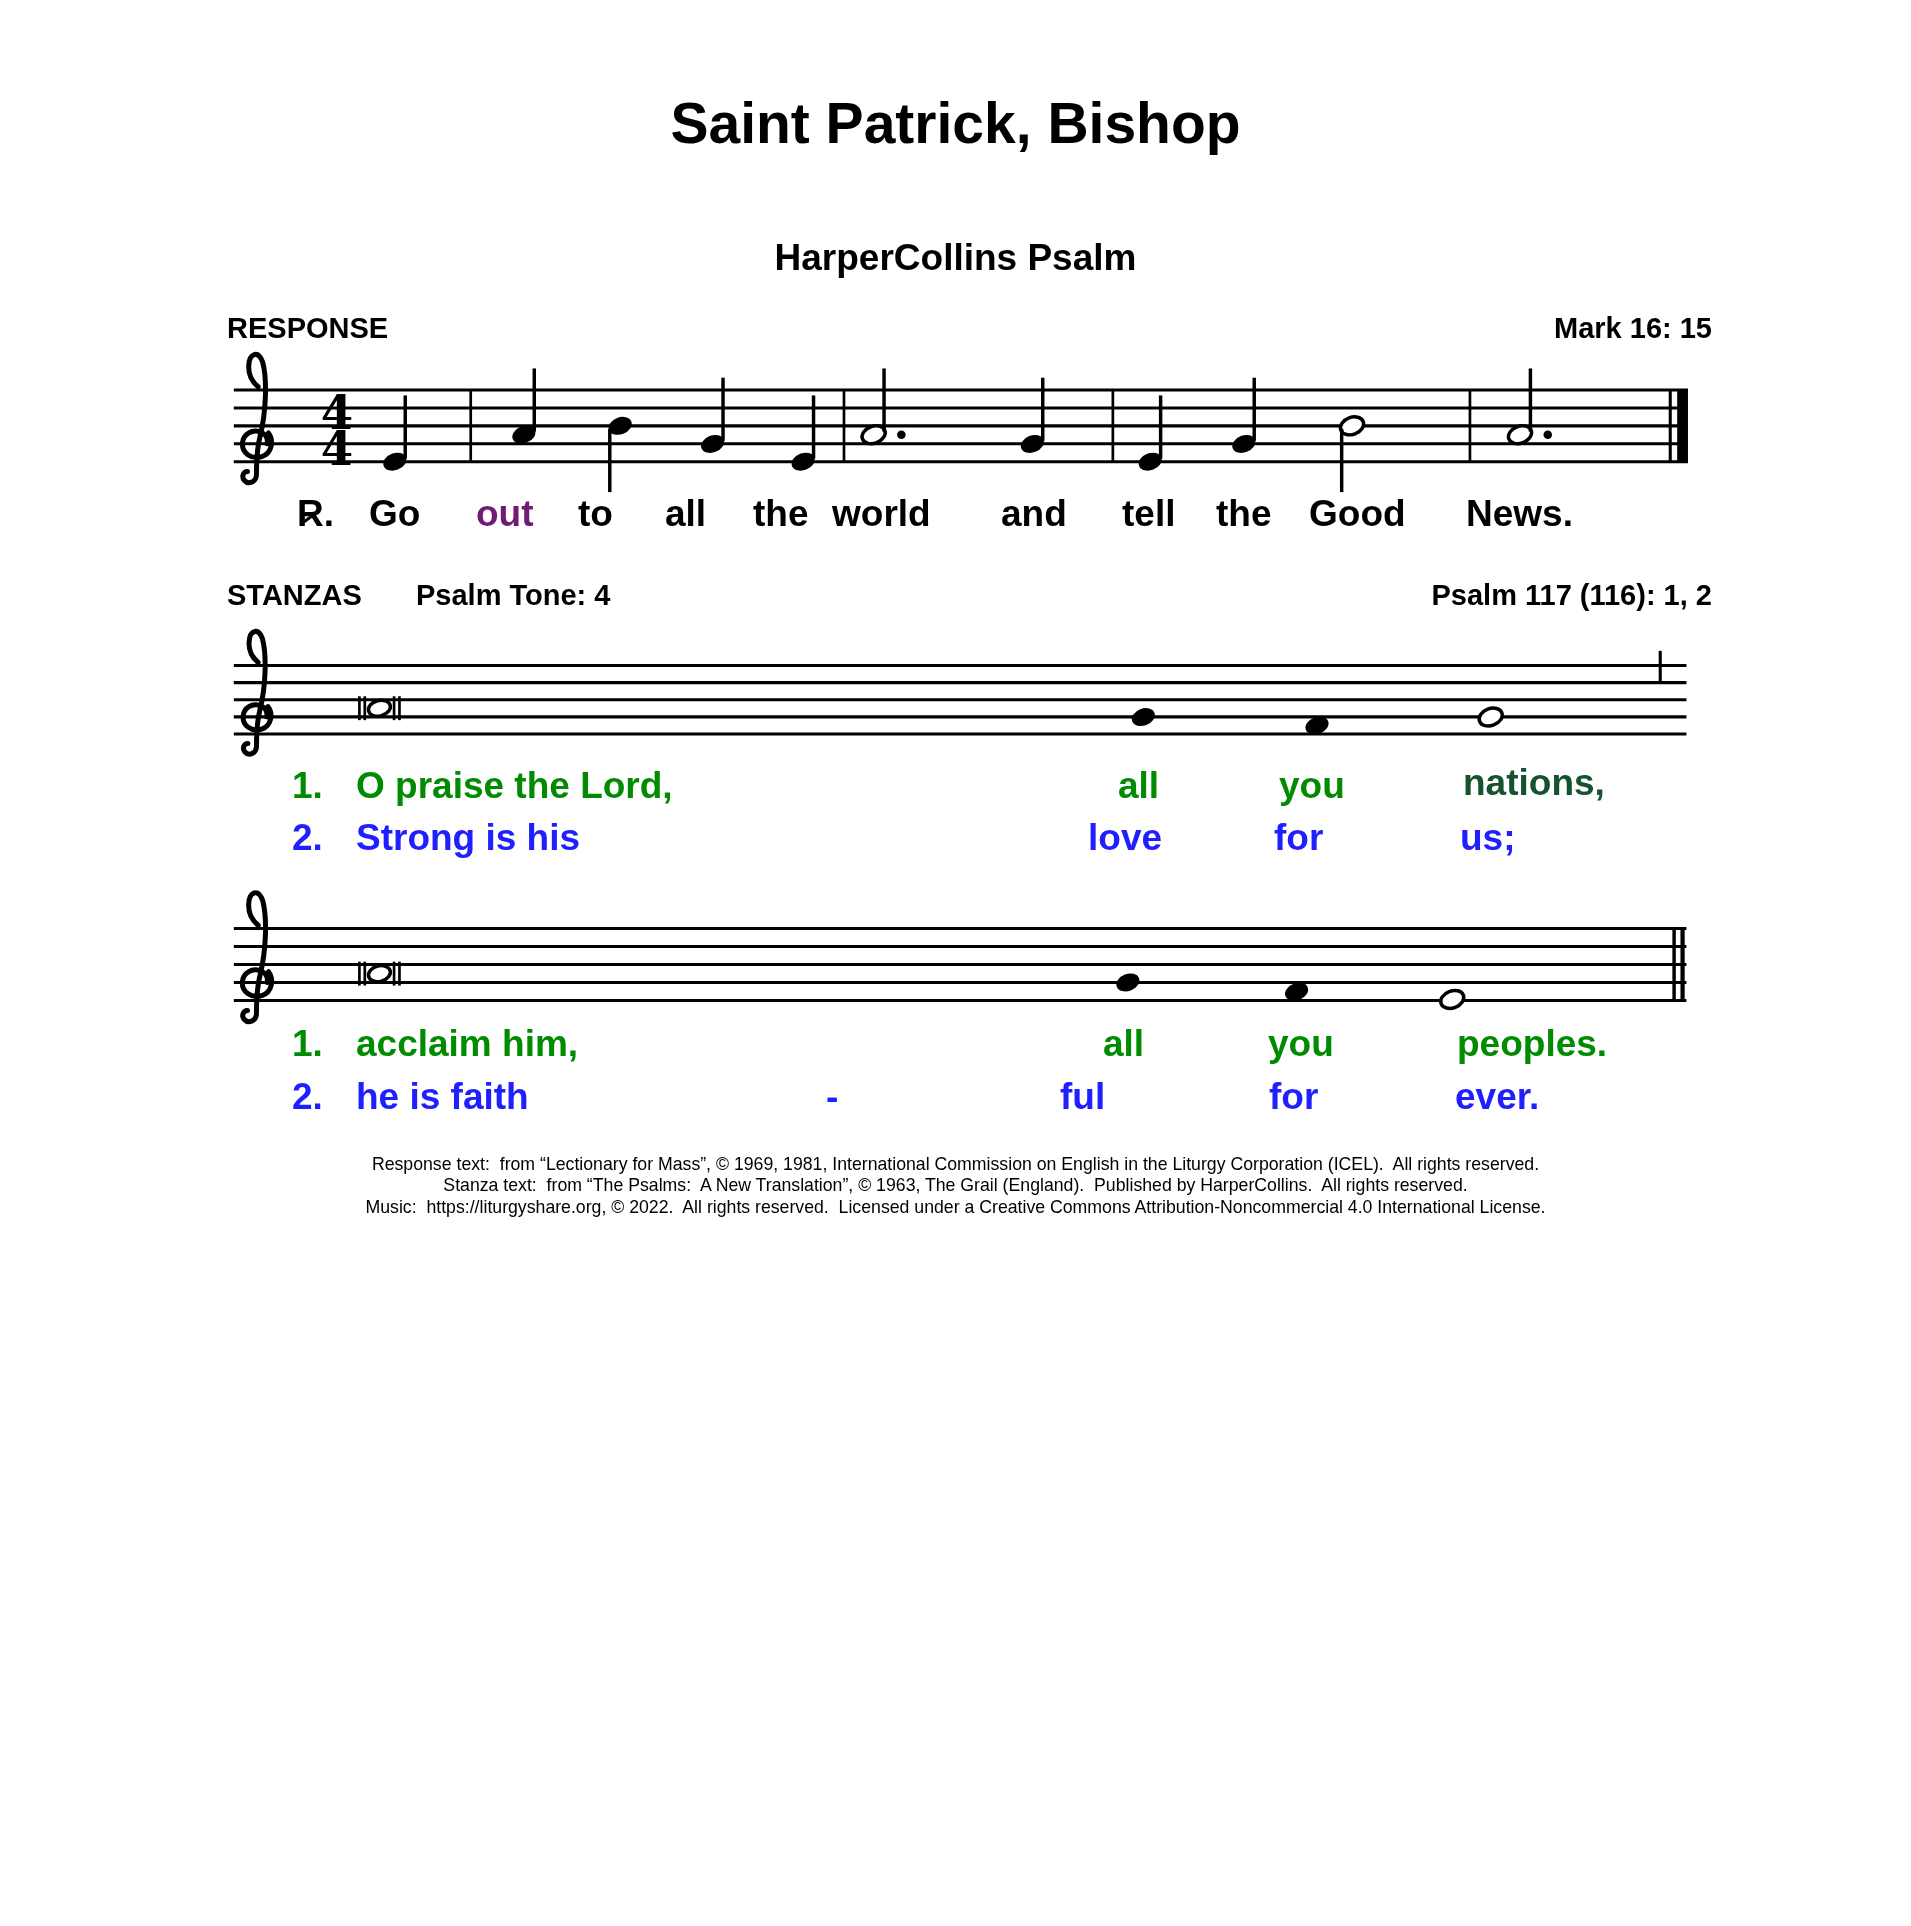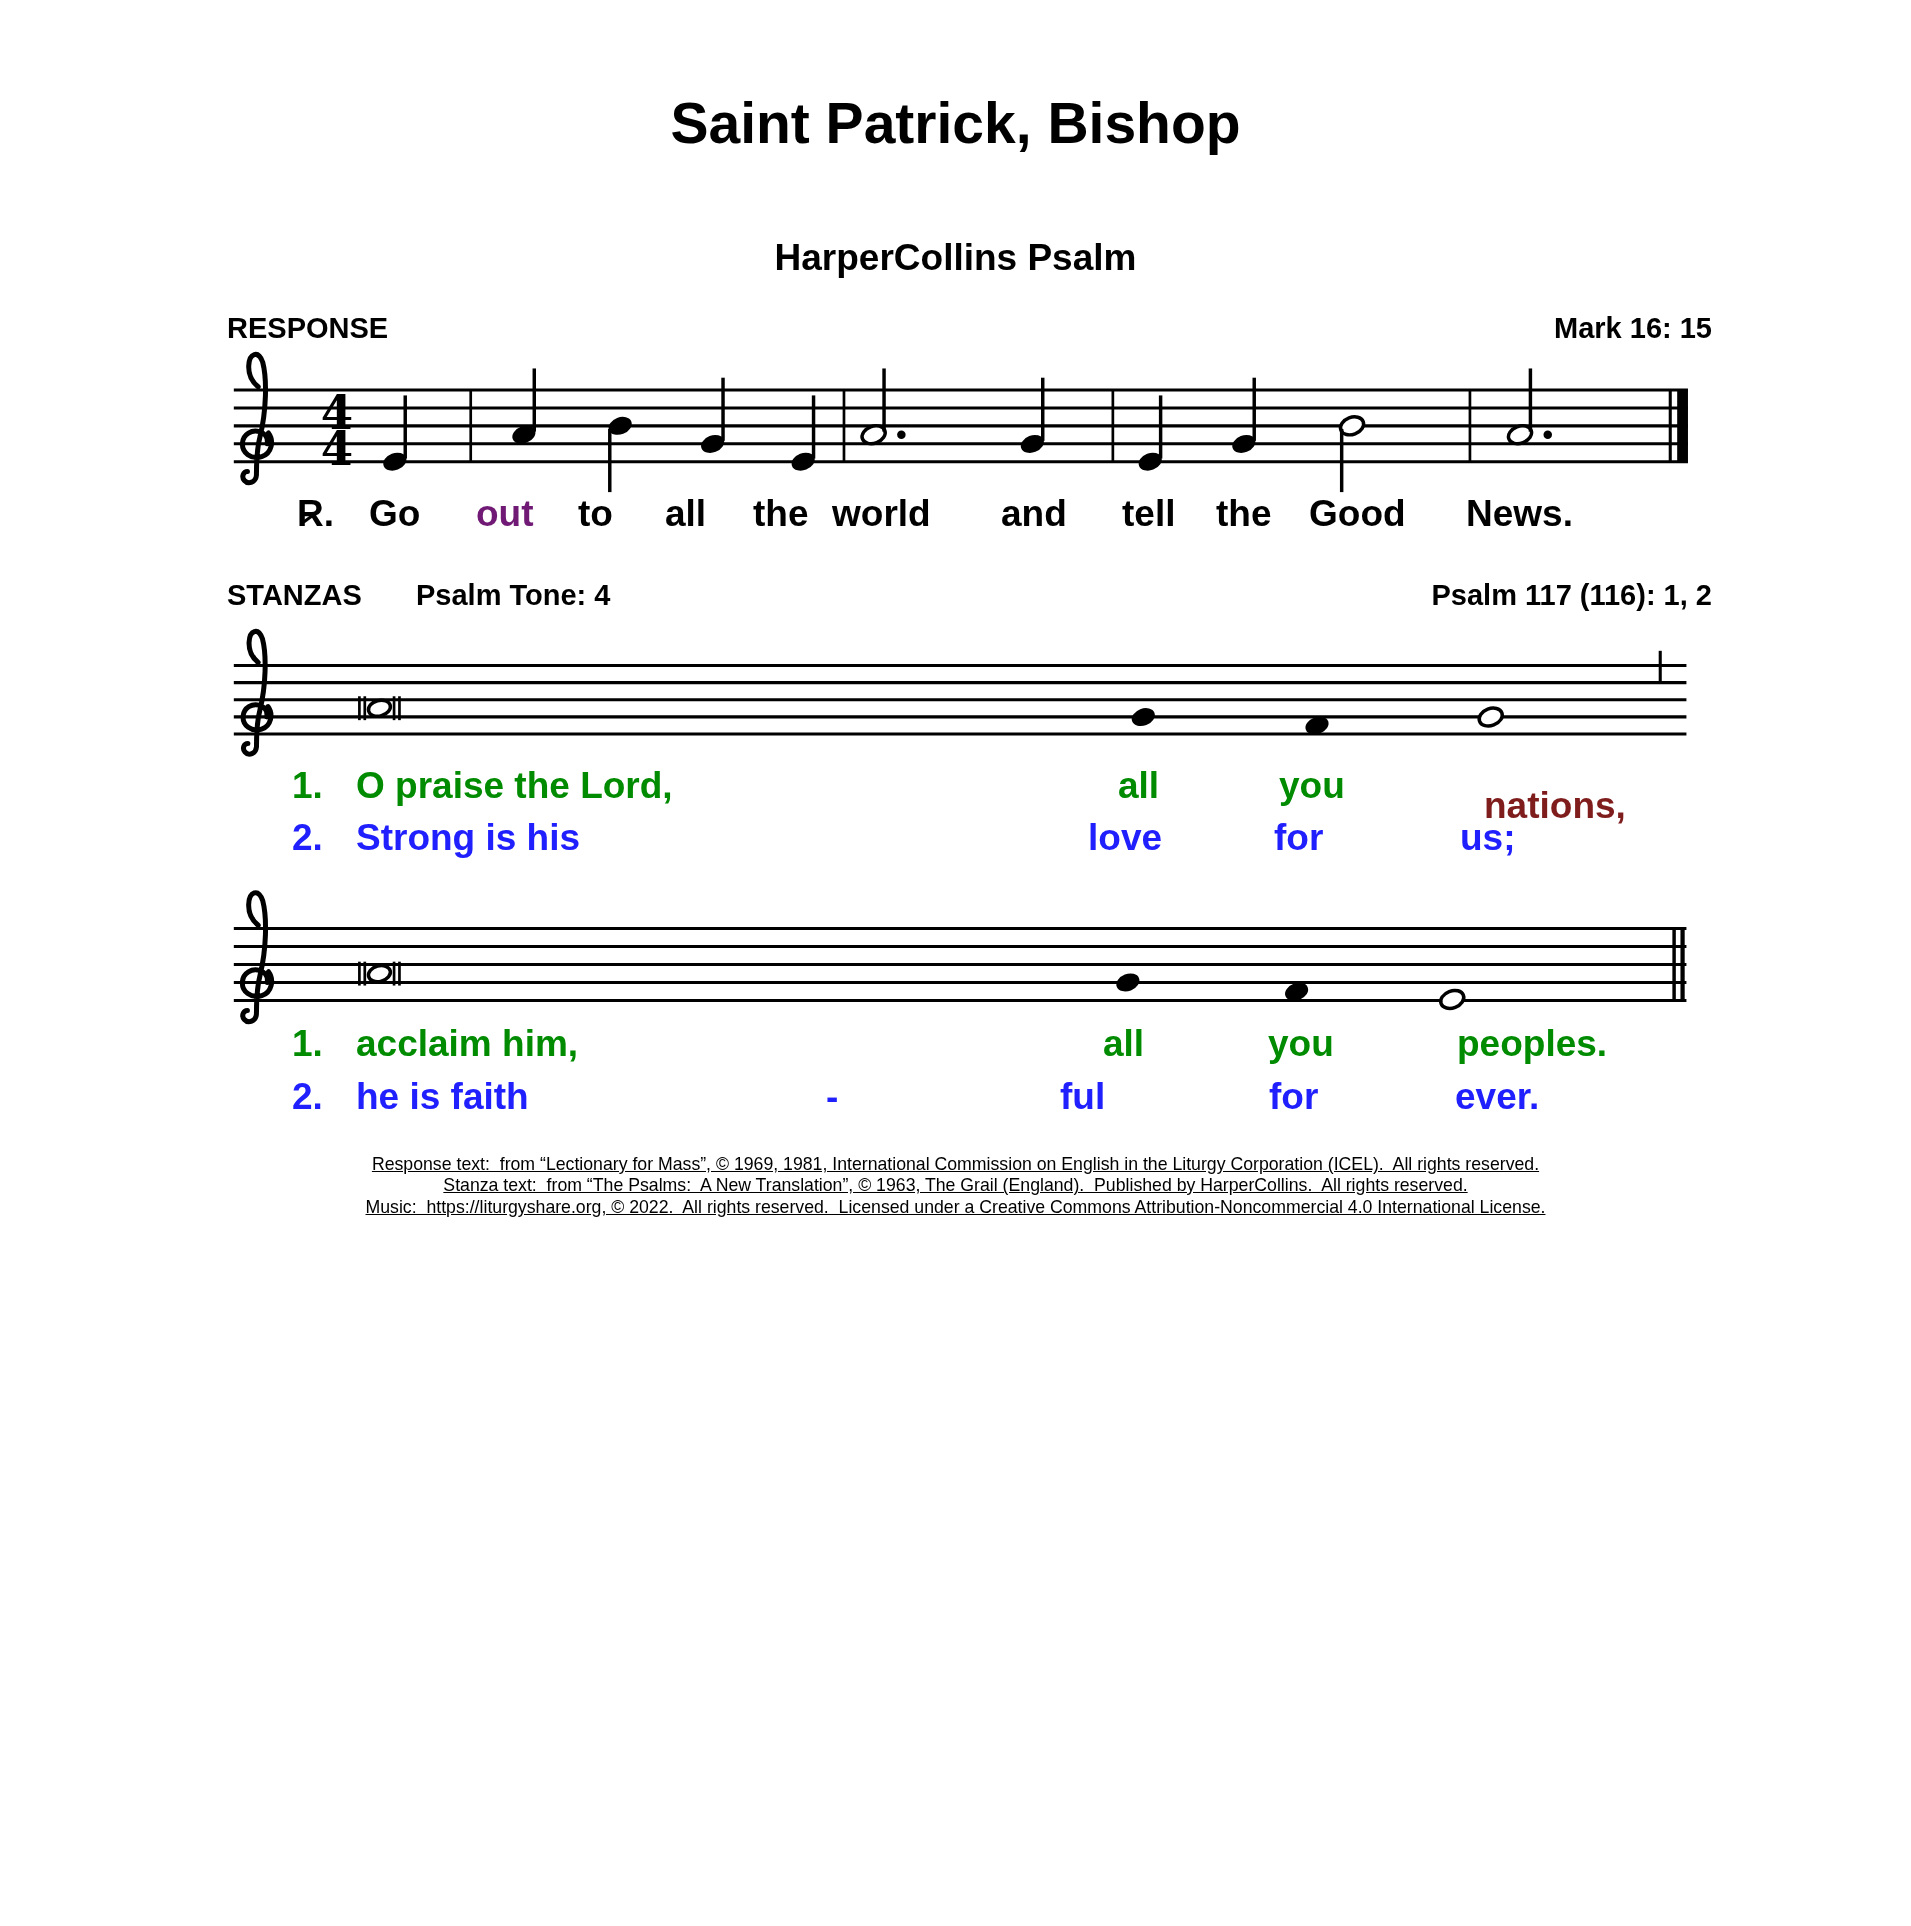--- a/index.html
+++ b/index.html
@@ -10,21 +10,21 @@
   .b{font-weight:700;}
   .title{top:90px;font-size:57px;}
   .date{top:174px;font-size:35px;}
   .subtitle{top:237px;font-size:37px;}
   .secrow{font-size:29px;}
   .resp-label{left:227px;top:312px;}
   .resp-ref{right:199px;top:312px;text-align:right;}
   .stanzas-label{left:227px;top:579px;}
   .tone-label{left:416px;top:579px;}
   .psalm-ref{right:199px;top:579px;text-align:right;}
-  .footer-line{font-size:17.7px;white-space:pre;text-decoration:underline;}
+  .footer-line{font-size:17.7px;white-space:pre;}
   .f1{top:1154px;} .f2{top:1175px;} .f3{top:1197px;}
   #music-layer{position:absolute;left:0;top:0;width:1911px;height:2703px;}
   #lyrics-layer{position:absolute;left:0;top:0;width:1911px;height:2703px;pointer-events:none;}
   .lyric{position:absolute;font-weight:700;line-height:1;white-space:pre;}
   .r-sym{position:relative;display:inline-block;}
   .r-sym .slash{position:absolute;left:4.6px;top:20px;width:18.5px;height:3.1px;
                 background:#000;transform:rotate(-36deg);}
 </style>
 </head>
 <body>
@@ -173,21 +173,21 @@
       <span class="lyric" style="left: 832px; top: 495px; font-size: 37px; color: rgb(0, 0, 0);">world</span>
       <span class="lyric" style="left: 1001px; top: 495px; font-size: 37px; color: rgb(0, 0, 0);">and</span>
       <span class="lyric" style="left: 1122px; top: 495px; font-size: 37px; color: rgb(0, 0, 0);">tell</span>
       <span class="lyric" style="left: 1216px; top: 495px; font-size: 37px; color: rgb(0, 0, 0);">the</span>
       <span class="lyric" style="left: 1309px; top: 495px; font-size: 37px; color: rgb(0, 0, 0);">Good</span>
       <span class="lyric" style="left: 1466px; top: 495px; font-size: 37px; color: rgb(0, 0, 0);">News.</span>
       <span class="lyric" style="left: 292px; top: 767px; font-size: 37px; color: rgb(0, 139, 0);">1.</span>
       <span class="lyric" style="left: 356px; top: 767px; font-size: 37px; color: rgb(0, 139, 0);">O praise the Lord,</span>
       <span class="lyric" style="left: 1118px; top: 767px; font-size: 37px; color: rgb(0, 139, 0);">all</span>
       <span class="lyric" style="left: 1279px; top: 767px; font-size: 37px; color: rgb(0, 139, 0);">you</span>
-      <span class="lyric" style="left: 1463px; top: 787px; font-size: 37px; color: #7f1d1d; margin-left: 21px;">nations,</span>
+      <span class="lyric" style="left: 1463px; top: 764px; font-size: 37px; color: #14532d;">nations,</span>
       <span class="lyric" style="left: 292px; top: 819px; font-size: 37px; color: rgb(32, 32, 255);">2.</span>
       <span class="lyric" style="left: 356px; top: 819px; font-size: 37px; color: rgb(32, 32, 255);">Strong is his</span>
       <span class="lyric" style="left: 1088px; top: 819px; font-size: 37px; color: rgb(32, 32, 255);">love</span>
       <span class="lyric" style="left: 1274px; top: 819px; font-size: 37px; color: rgb(32, 32, 255);">for</span>
       <span class="lyric" style="left: 1460px; top: 819px; font-size: 37px; color: rgb(32, 32, 255);">us;</span>
       <span class="lyric" style="left: 292px; top: 1025px; font-size: 37px; color: rgb(0, 139, 0);">1.</span>
       <span class="lyric" style="left: 356px; top: 1025px; font-size: 37px; color: rgb(0, 139, 0);">acclaim him,</span>
       <span class="lyric" style="left: 1103px; top: 1025px; font-size: 37px; color: rgb(0, 139, 0);">all</span>
       <span class="lyric" style="left: 1268px; top: 1025px; font-size: 37px; color: rgb(0, 139, 0);">you</span>
       <span class="lyric" style="left: 1457px; top: 1025px; font-size: 37px; color: rgb(0, 139, 0);">peoples.</span>

